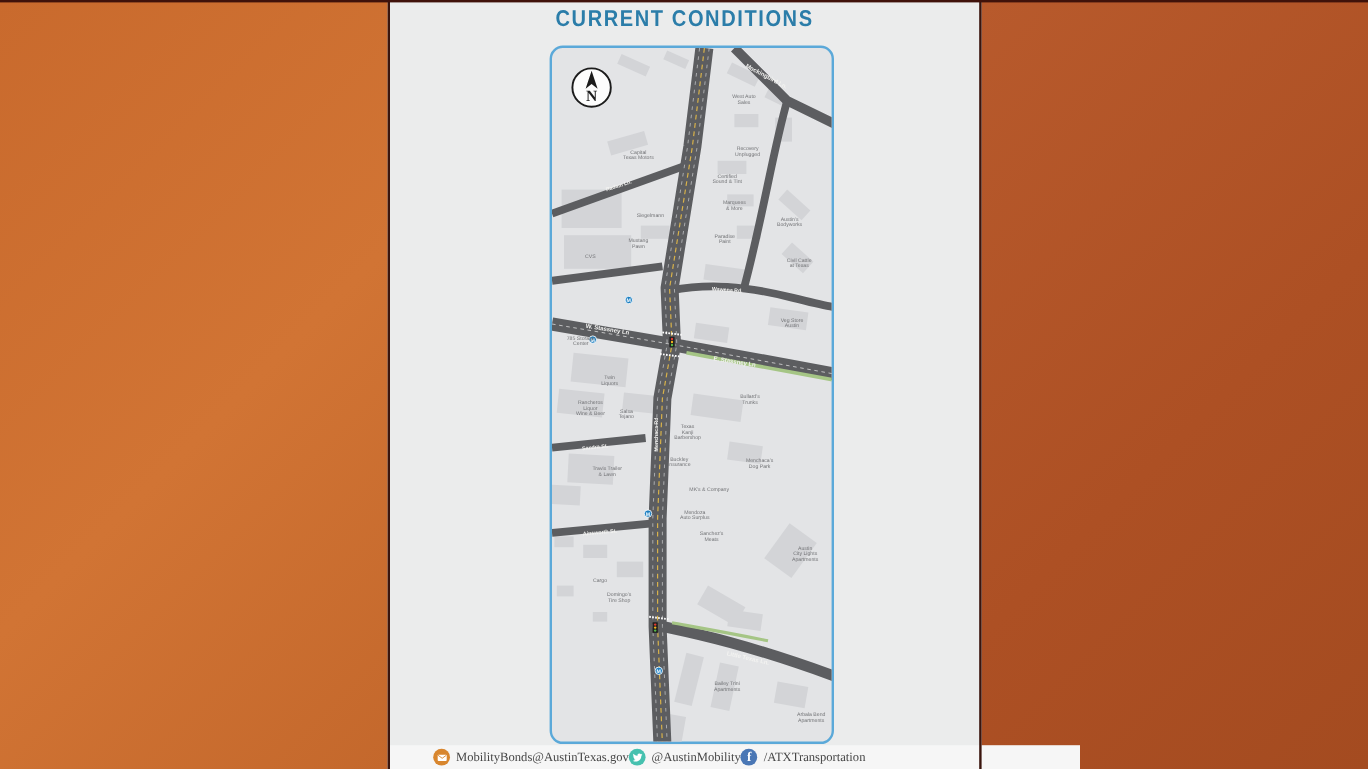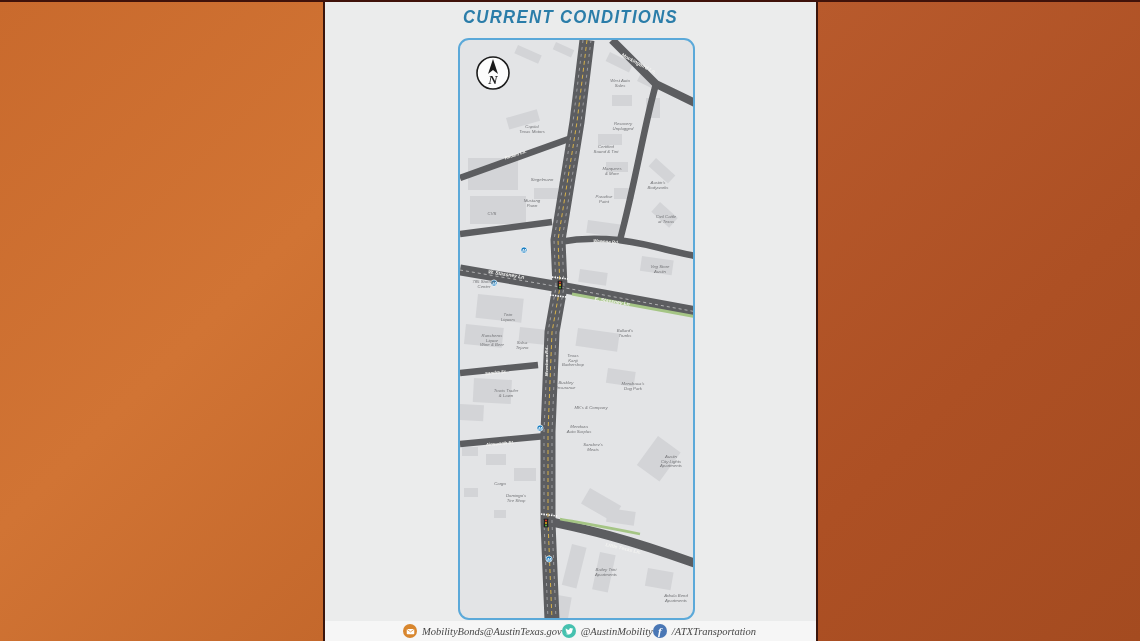--- a/index.html
+++ b/index.html
@@ -1,30 +1,30 @@
 <!DOCTYPE html>
 <html><head>
 <meta charset="utf-8">
 <style>
   html,body{margin:0;padding:0;background:#222;}
   *{box-sizing:border-box;}
-  .frame{position:relative;width:1140px;height:641px;overflow:hidden;font-family:"Liberation Sans",sans-serif;background:#ebecec;font-style:italic;}
+  .frame{position:relative;width:1140px;height:641px;overflow:hidden;font-family:"Liberation Sans",sans-serif;background:#ebecec;}
   .top-edge{position:absolute;left:0;top:0;width:1140px;height:2px;background:#40120a;z-index:30;}
   .panel-left{position:absolute;left:0;top:0;width:323px;height:641px;background:linear-gradient(135deg,#c96a2d 0%,#d17434 55%,#c4682c 100%);}
   .panel-right{position:absolute;left:818px;top:0;width:322px;height:641px;background:linear-gradient(135deg,#b85a2c 0%,#ad5024 55%,#a44b20 100%);}
   .edge-l{position:absolute;left:323px;top:0;width:2px;height:641px;background:#3a150d;z-index:5;}
   .edge-r{position:absolute;left:816px;top:0;width:2px;height:641px;background:#3a150d;z-index:5;}
   .slide{position:absolute;left:325px;top:0;width:491px;height:641px;background:#ebecec;}
   .slide-title{position:absolute;left:0;top:6px;width:100%;text-align:center;color:#2b7da9;font-size:19px;font-weight:800;letter-spacing:1.5px;transform:scaleX(.88);transform-origin:center;}
   .map-panel{position:absolute;left:133px;top:38px;width:237px;height:582px;border:2.5px solid #5ba9d9;border-radius:11px;background:#e3e4e6;overflow:hidden;}
   .map-panel svg{display:block;}
   .street-label{font-family:"Liberation Sans",sans-serif;font-weight:bold;fill:#f3f3f1;}
   .place-label{font-family:"Liberation Sans",sans-serif;font-size:4.3px;fill:#737477;}
   .compass-n{font-family:"Liberation Serif",serif;font-size:13px;fill:#1c1c1c;font-weight:bold;}
-  .footer{position:absolute;left:0;top:621px;width:491px;height:20px;display:flex;align-items:center;justify-content:center;padding:0 18px 0 36px;background:#f6f6f6;}
+  .footer{position:absolute;left:0;top:621px;width:575px;height:20px;display:flex;align-items:center;justify-content:flex-start;padding:0 18px 0 36px;background:#f6f6f6;}
   .footer-item{display:flex;align-items:center;gap:5px;font-family:"Liberation Serif",serif;font-size:10.5px;color:#474747;cursor:pointer;}
   .badge{width:14px;height:14px;border-radius:50%;display:flex;align-items:center;justify-content:center;flex-shrink:0;}
   .badge-email{background:#d8862e;}
   .badge-twitter{background:#46c1af;}
   .badge-facebook{background:#4a77b5;}
   .badge svg{display:block;}
   .badge .fb-f{color:#fff;font-family:"Liberation Serif",serif;font-size:11px;font-weight:bold;line-height:1;}
 </style>
 </head>
 <body>

